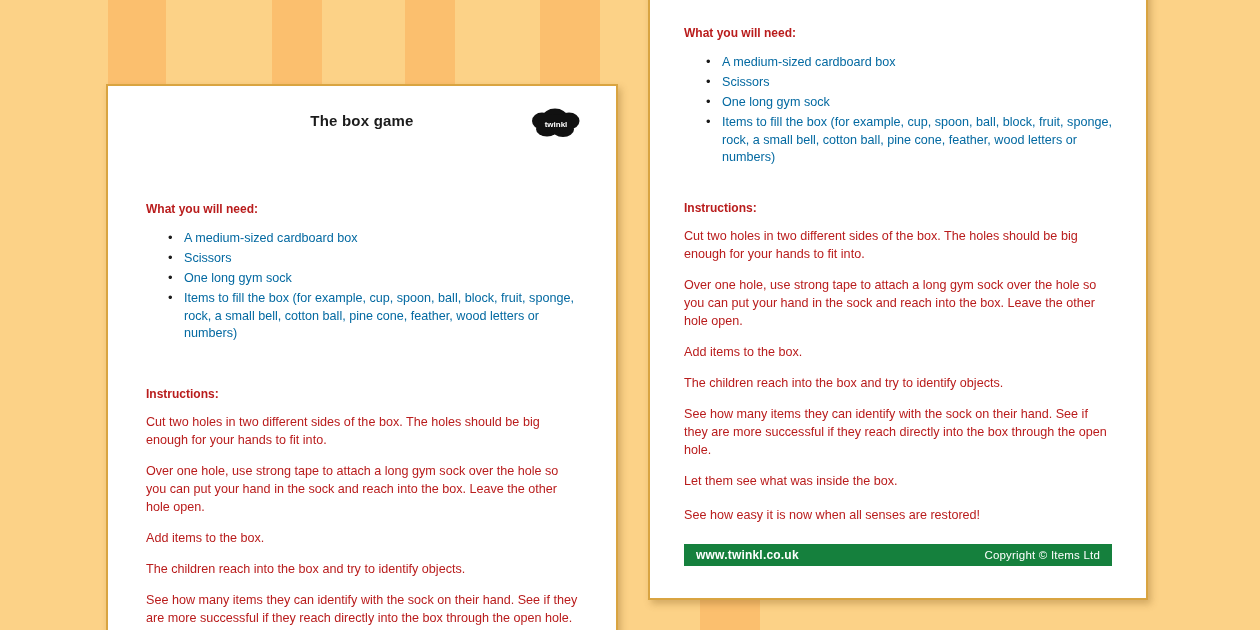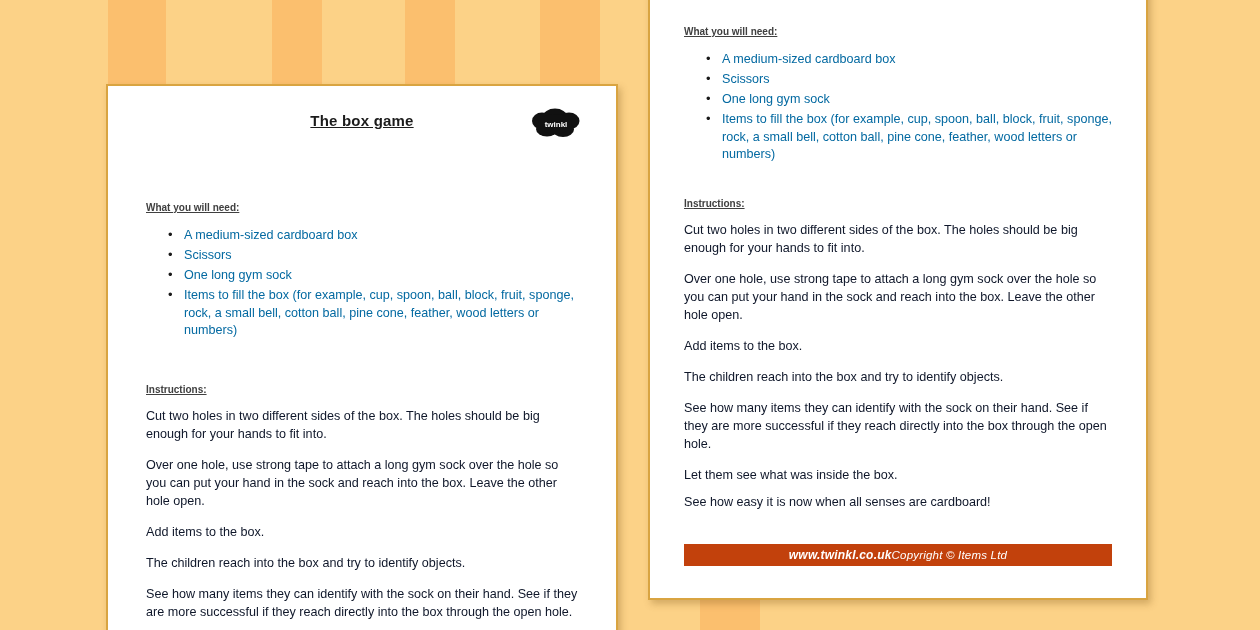--- a/index.html
+++ b/index.html
@@ -66,41 +66,39 @@
   .doc-header {
     position: relative;
     height: 48px;
   }
 
   .doc-title {
     text-align: center;
     font-size: 15px;
     font-weight: bold;
     color: #1b1b1b;
-    text-decoration: underline;
     letter-spacing: 0.2px;
     padding-top: 4px;
   }
 
   
   .twinkl-logo {
     position: absolute;
     right: -4px;
     top: -2px;
     width: 52px;
     height: 34px;
   }
   .twinkl-logo svg { display: block; width: 52px; height: 34px; }
 
   
   .section-heading {
-    font-size: 10px;
+    font-size: 12px;
     font-weight: bold;
-    color: #404040;
-    text-decoration: underline;
+    color: #b91c1c;
     margin-top: 0;
   }
 
   #page-left .sec-need  { margin-top: 46px; }
   #page-left .sec-instr { margin-top: 44px; }
 
   #page-right .sec-need  { margin-top: 0; }
   #page-right .sec-instr { margin-top: 34px; }
 
   
@@ -125,38 +123,37 @@
     top: -1px;
     font-size: 13px;
     color: #1a1a1a;
   }
 
   
   .instr-list { margin-top: 12px; }
   .instr-list p {
     font-size: 12.6px;
     line-height: 1.43;
-    color: #0f172a;
+    color: #b91c1c;
     margin-bottom: 13px;
   }
-  .instr-list p.tight { margin-bottom: 9px; }
+  .instr-list p.tight { margin-bottom: 16px; }
 
   
   .footer-bar {
     position: absolute;
     left: 34px;
     right: 34px;
     bottom: 32px;
     height: 22px;
-    background: #c2410c;
+    background: #15803d;
     display: flex;
     align-items: center;
-    justify-content: center;
+    justify-content: space-between;
     padding: 0 12px;
-    font-style: italic;
   }
   .footer-bar span {
     color: #ffffff;
     font-size: 12px;
     font-weight: bold;
     letter-spacing: 0.2px;
   }
   .footer-bar .copy { font-weight: normal; font-size: 11.5px; }
 </style>
 </head>
@@ -215,20 +212,20 @@
   </ul>
 
   <div class="section-heading sec-instr">Instructions:</div>
   <div class="instr-list">
     <p>Cut two holes in two different sides of the box. The holes should be big enough for your hands to fit into.</p>
     <p>Over one hole, use strong tape to attach a long gym sock over the hole so you can put your hand in the sock and reach into the box. Leave the other hole open.</p>
     <p>Add items to the box.</p>
     <p>The children reach into the box and try to identify objects.</p>
     <p>See how many items they can identify with the sock on their hand. See if they are more successful if they reach directly into the box through the open hole.</p>
     <p class="tight">Let them see what was inside the box.</p>
-    <p>See how easy it is now when all senses are cardboard!</p>
+    <p>See how easy it is now when all senses are restored!</p>
   </div>
 
   <div class="footer-bar">
     <span>www.twinkl.co.uk</span>
     <span class="copy">Copyright © Items Ltd</span>
   </div>
 </div>
 
 </body></html>

